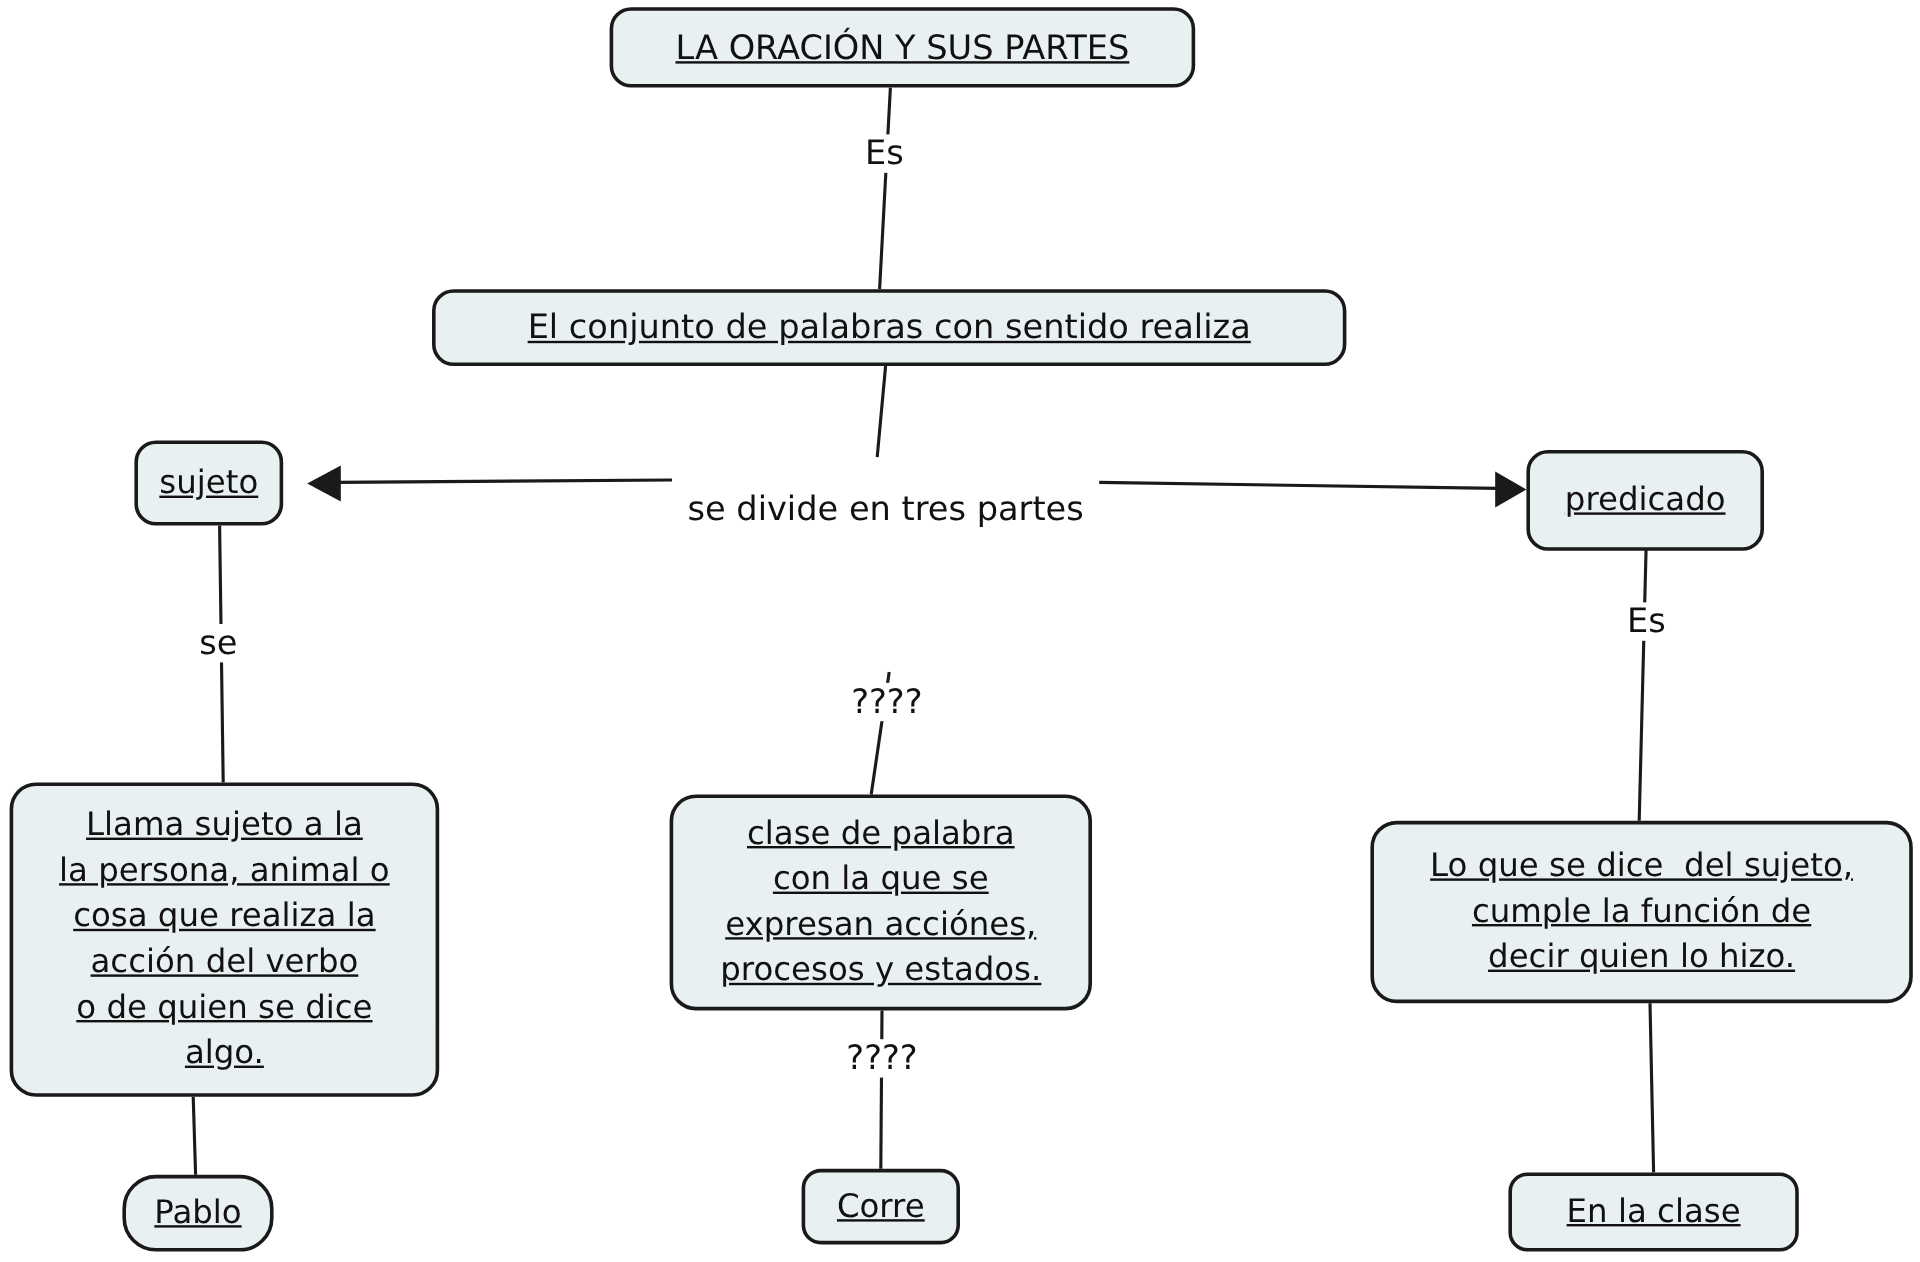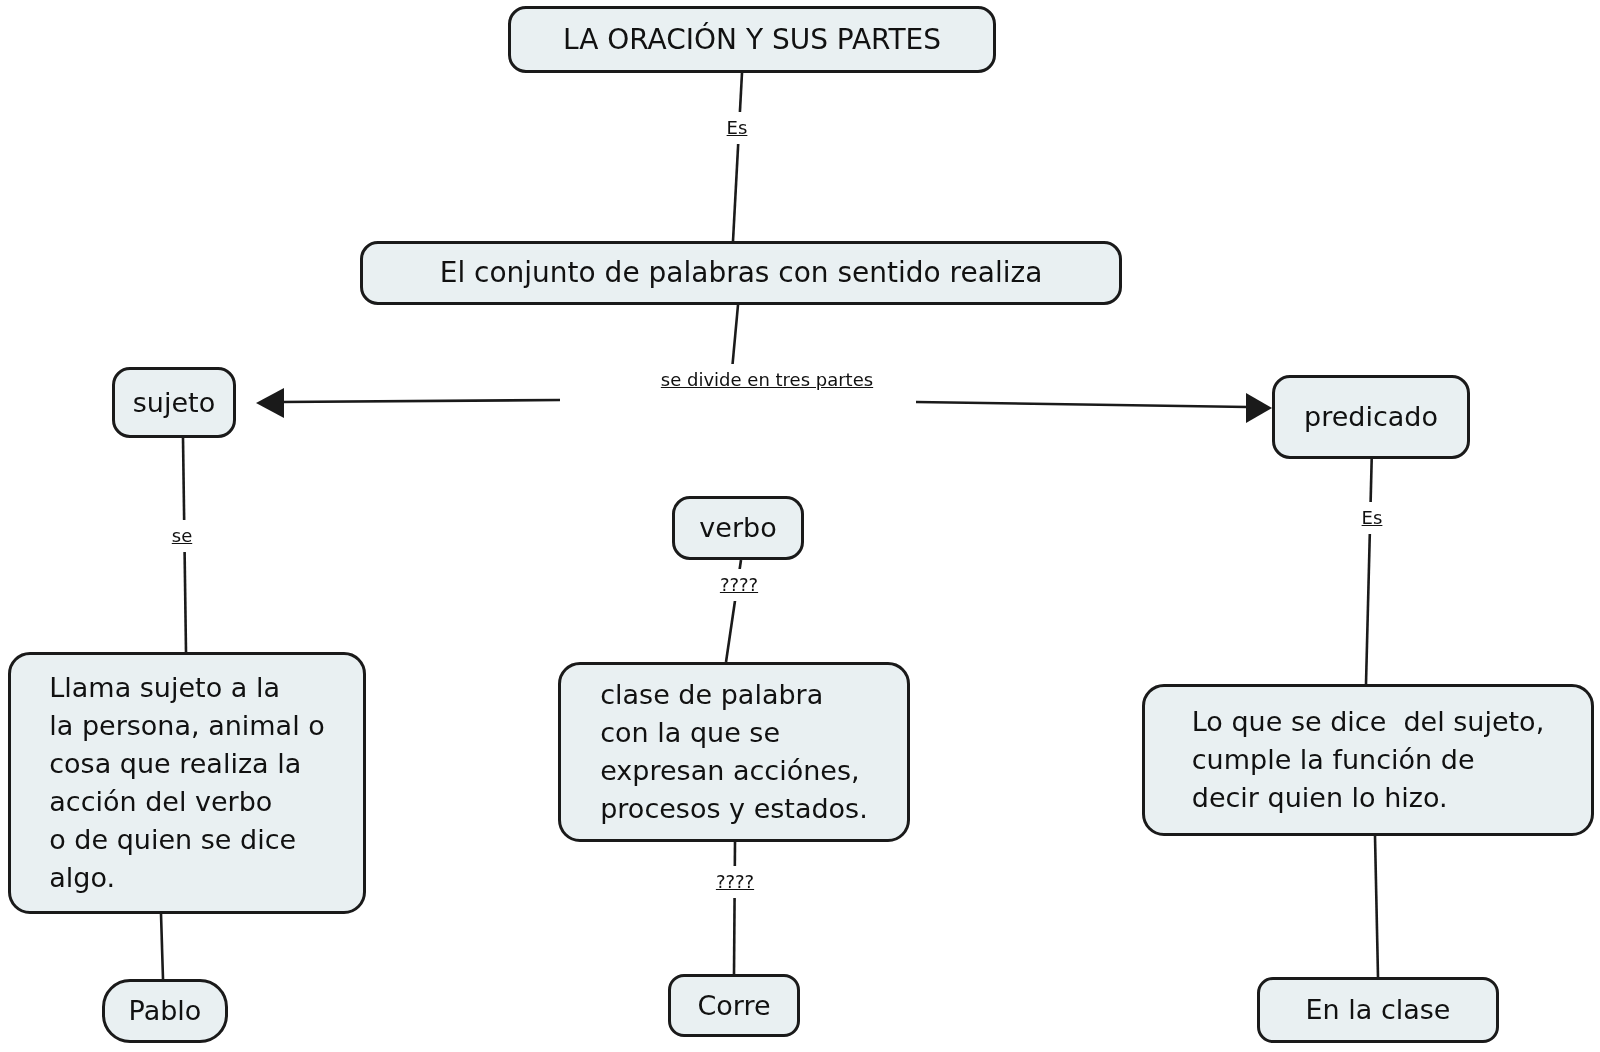--- a/index.html
+++ b/index.html
@@ -24,39 +24,39 @@
   }
   .node {
     position: absolute;
     box-sizing: border-box;
     background: var(--node-fill, #e9f0f2);
     border: 3px solid var(--node-border, #1a1a1a);
     border-radius: 18px;
     display: flex;
     align-items: center;
     justify-content: center;
-    text-align: left;
+    text-align: center;
     color: var(--text, #111111);
     font-size: 27px;
     line-height: 38px;
     white-space: pre-wrap;
     padding: 2px 12px;
+    text-decoration: underline;
   }
   .node.big { border-radius: 22px; }
   .link-label {
     position: absolute;
     transform: translate(-50%, -50%);
     background: var(--bg, #ffffff);
     color: var(--text, #111111);
-    font-size: 18px;
+    font-size: 28px;
     line-height: 32px;
     padding: 0 5px;
     white-space: nowrap;
     text-align: left;
-    text-decoration: underline;
   }
   svg line { stroke: var(--line, #1a1a1a); stroke-width: 2.6; }
   svg polygon { fill: var(--line, #1a1a1a); }
 </style>
 </head>
 <body>
 
 <div id="canvas">
 
   <svg id="connectors">
@@ -78,21 +78,20 @@
   </svg>
 
   <div class="node" style="left:508px; top:6px; width:488px; height:67px; font-size:28px;">LA ORACIÓN Y SUS PARTES</div>
 
   <div class="node" style="left:360px; top:241px; width:762px; height:64px; font-size:28px;">El conjunto de palabras con sentido realiza</div>
 
   <div class="node" style="left:112px; top:367px; width:124px; height:71px;">sujeto</div>
 
   <div class="node" style="left:1272px; top:375px; width:198px; height:84px;">predicado</div>
 
-  <div class="node" style="left:672px; top:496px; width:132px; height:64px;">verbo</div>
 
   <div class="node big" style="left:8px; top:652px; width:358px; height:262px;">Llama sujeto a la
 la persona, animal o
 cosa que realiza la
 acción del verbo
 o de quien se dice
 algo.</div>
 
   <div class="node big" style="left:558px; top:662px; width:352px; height:180px;">clase de palabra
 con la que se
@@ -104,21 +103,21 @@
 decir quien lo hizo.</div>
 
   <div class="node" style="left:102px; top:979px; width:126px; height:64px; border-radius:28px;">Pablo</div>
 
   <div class="node" style="left:668px; top:974px; width:132px; height:63px; border-radius:16px;">Corre</div>
 
   <div class="node" style="left:1257px; top:977px; width:242px; height:66px; border-radius:16px;">En la clase</div>
 
   <div class="link-label" style="left:737px; top:128px;">Es</div>
 
-  <div class="link-label" style="left:738px; top:380px;margin-left:29px;">se divide en tres partes</div>
+  <div class="link-label" style="left:738px; top:424px;">se divide en tres partes</div>
 
   <div class="link-label" style="left:182px; top:536px;">se</div>
 
   <div class="link-label" style="left:739px; top:585px;">????</div>
 
   <div class="link-label" style="left:735px; top:882px;">????</div>
 
   <div class="link-label" style="left:1372px; top:518px;">Es</div>
 
 </div>

